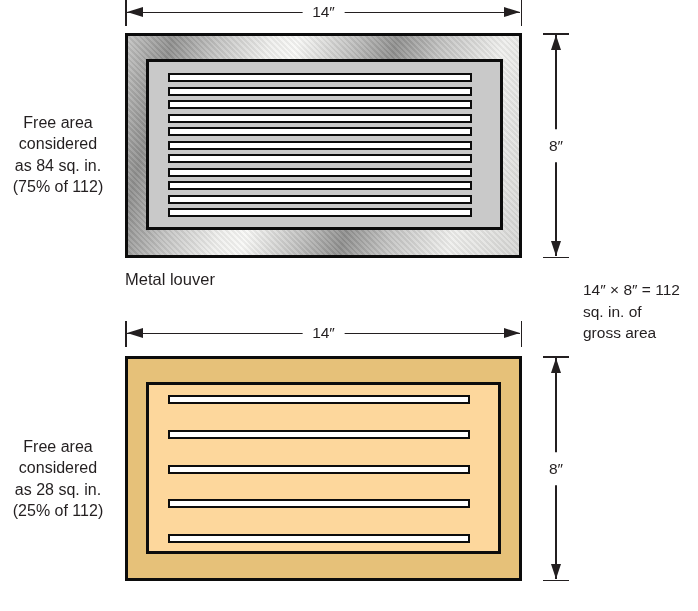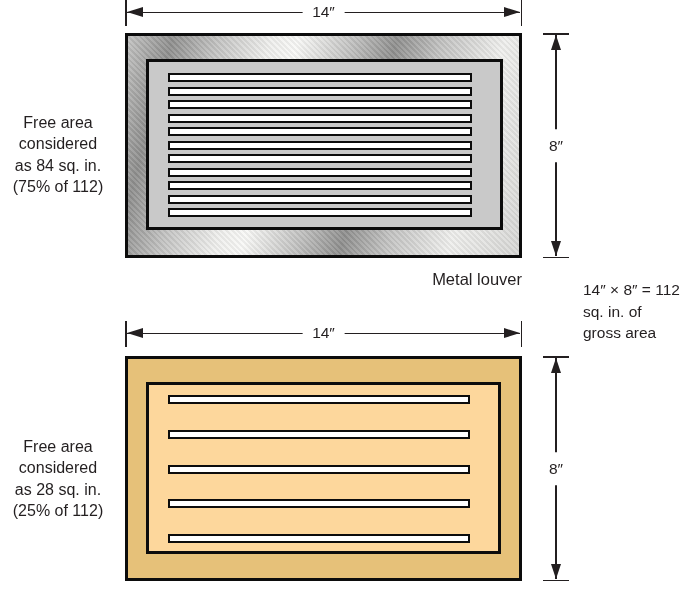--- a/index.html
+++ b/index.html
@@ -38,21 +38,21 @@
   .dim-v{position:absolute;width:26px;}
   .tick{position:absolute;left:0;right:0;height:1.5px;background:var(--ink);}
   .tick.top{top:0}.tick.bottom{bottom:0}
   .vline{position:absolute;left:50%;margin-left:-0.75px;width:1.5px;top:2px;bottom:2px;background:var(--ink);}
   .arr.up{left:-4.25px;top:0;border-left:5px solid transparent;border-right:5px solid transparent;border-bottom:15px solid var(--ink);}
   .arr.down{left:-4.25px;bottom:0;border-left:5px solid transparent;border-right:5px solid transparent;border-top:15px solid var(--ink);}
   .dim-label-v{position:absolute;left:50%;top:50%;transform:translate(-50%,-50%);
     background:var(--page-bg,#fff);padding:9px 1px;font-size:15.5px;line-height:1;}
 
   
-  .caption{position:absolute;left:125px;width:397px;text-align:right;font-size:16.5px;line-height:1;}
+  .caption{position:absolute;left:125px;width:397px;text-align:left;font-size:16.5px;line-height:1;}
   .free-area{position:absolute;left:-2px;width:120px;text-align:center;font-size:16px;line-height:21.3px;}
   .free-area span{display:block;}
   .gross-note{position:absolute;left:583px;top:279px;width:118px;font-size:15.5px;line-height:21.5px;}
   .gross-note span{display:block;white-space:nowrap;}
 </style>
 </head>
 <body>
 
 <div id="stage">
 

